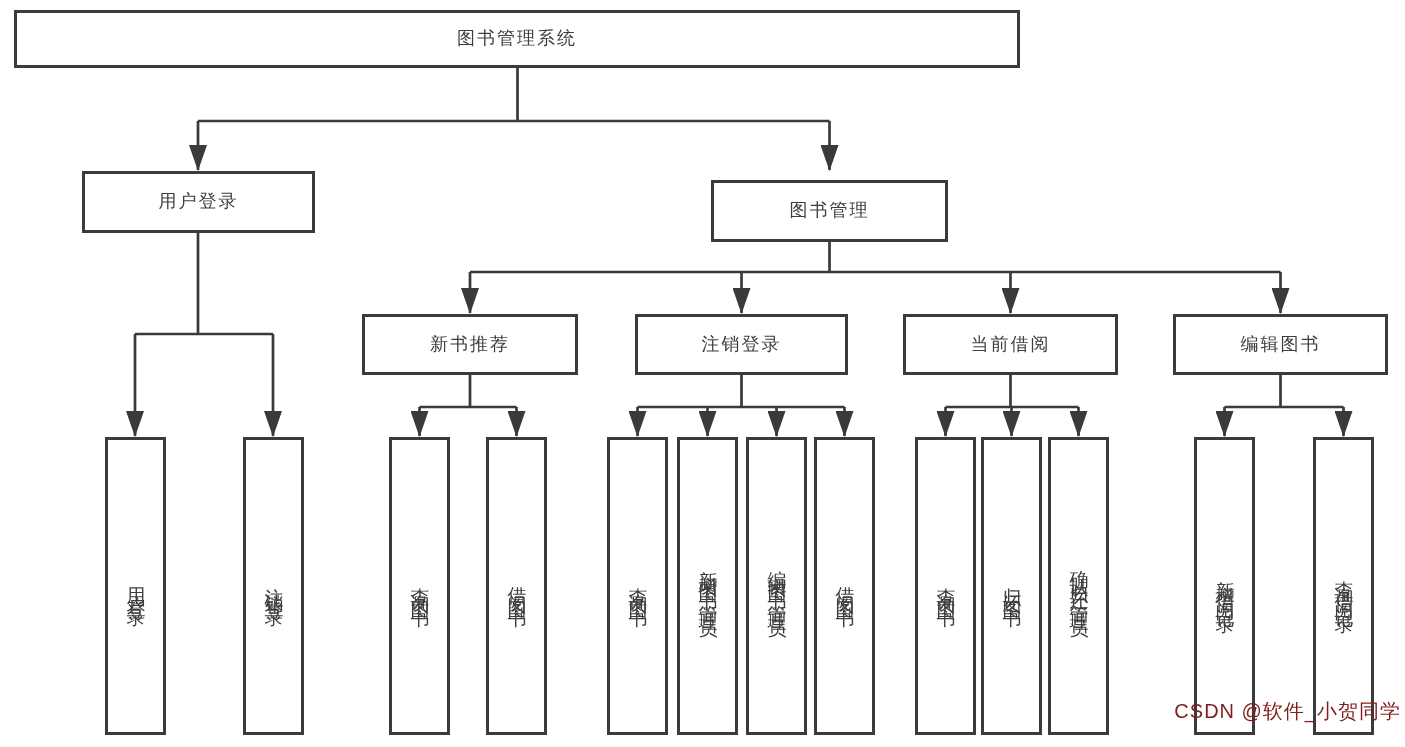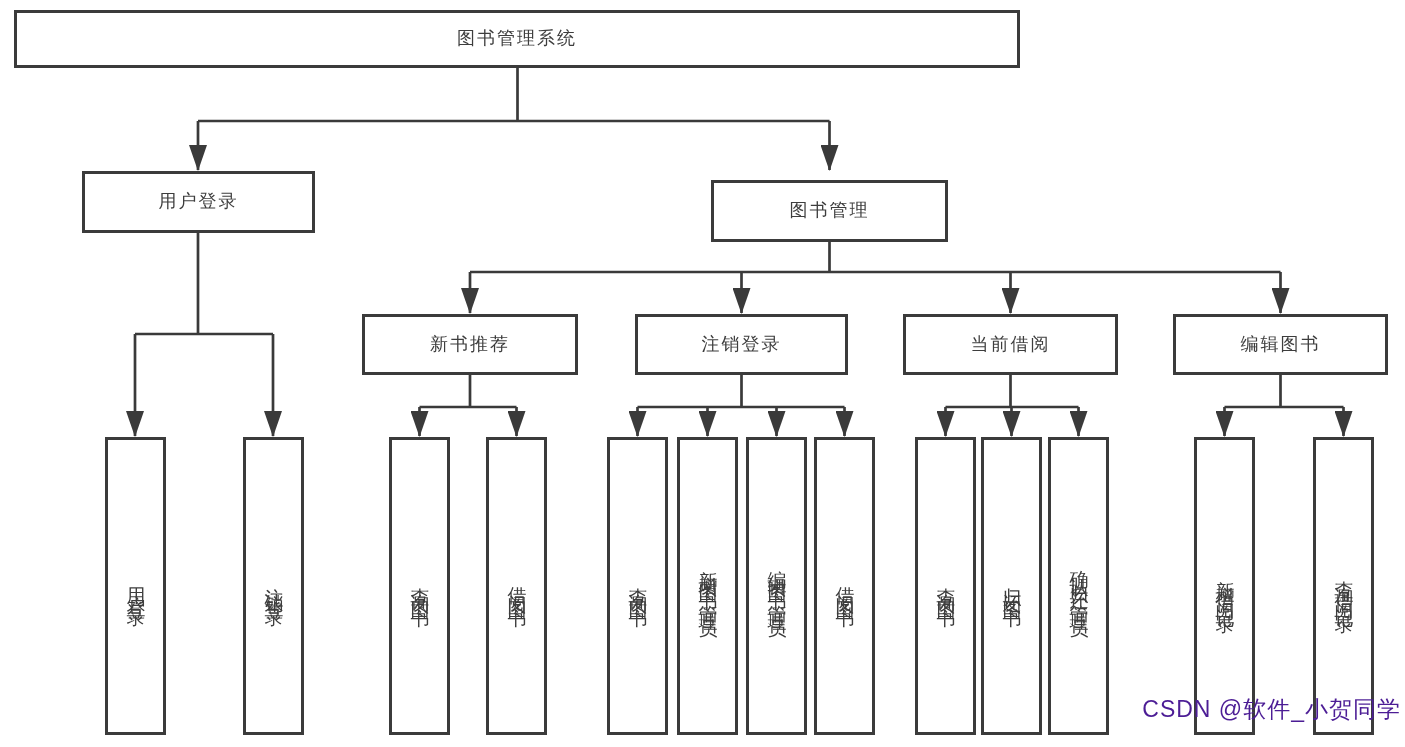--- a/index.html
+++ b/index.html
@@ -64,23 +64,23 @@
   .lf-8  { left: 814px; }
   .lf-9  { left: 915px; }
   .lf-10 { left: 981px; }
   .lf-11 { left: 1048px; }
   .lf-12 { left: 1194px; }
   .lf-13 { left: 1313px; }
   .watermark {
     position: absolute;
     right: 4px;
     bottom: 5px;
-    font-size: 23px;
+    font-size: 20px;
     letter-spacing: 1px;
-    color: #4c1d95;
+    color: #7f1d1d;
     z-index: 10;
     white-space: nowrap;
     margin-top: 36px;
   }
 </style>
 </head>
 <body>
 
 <div class="canvas">
 

